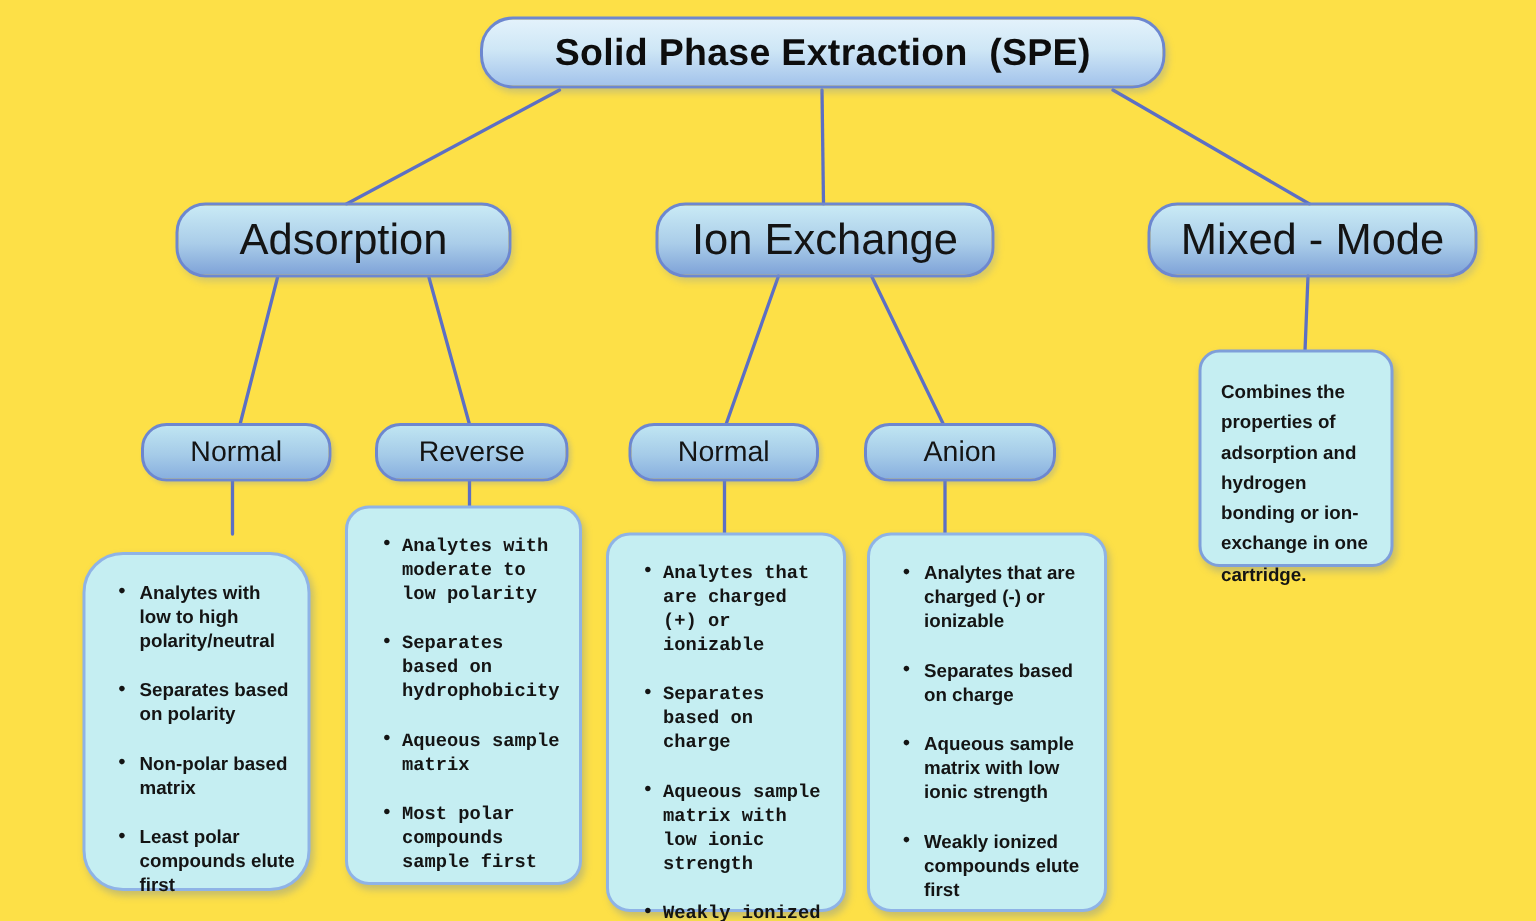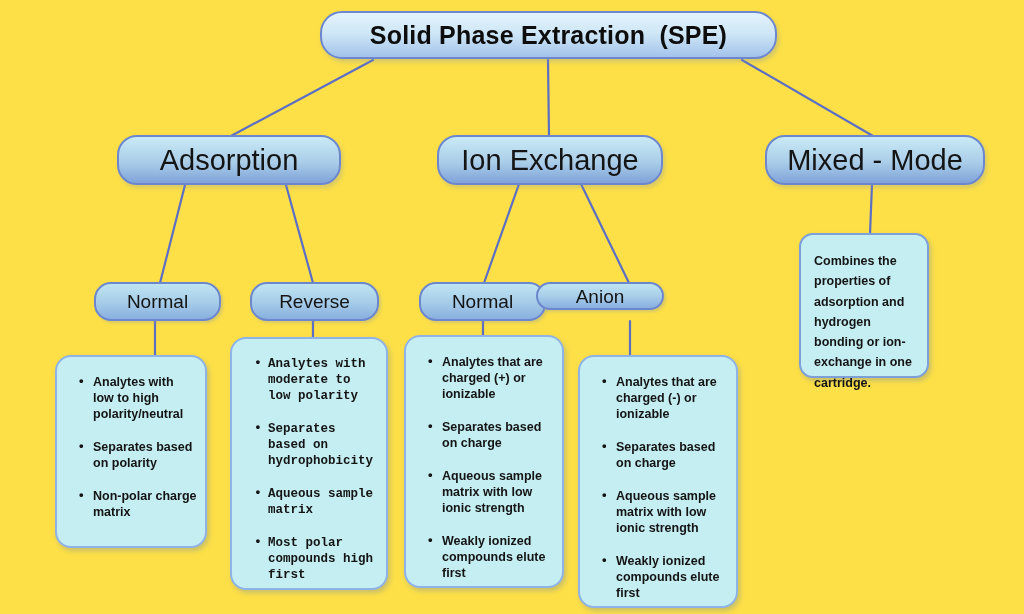--- a/index.html
+++ b/index.html
@@ -40,31 +40,31 @@
   .pill-node{
     border:2px solid #6d87cf;border-radius:17px;
     background:linear-gradient(180deg,#bfe5f2 0%,#a5cbe8 55%,#88afdf 100%);
     display:flex;align-items:center;justify-content:center;
     box-shadow:2px 2px 3px rgba(130,150,175,0.3);
   }
   .pill-node .txt{font-size:19px;color:#141414;}
   #node-normal{left:94px;top:282px;width:127px;height:39px;}
   #node-reverse{left:250px;top:282px;width:129px;height:39px;}
   #node-cation{left:419px;top:282px;width:127px;height:39px;}
-  #node-anion{left:536px;top:282px;width:128px;height:28px;align-items:flex-end;}
+  #node-anion{left:576px;top:282px;width:128px;height:39px;}
   
   .detail-box{
     border:2px solid #8fb3e6;border-radius:16px;
     background:#c5eef2;
     padding:17px 8px 8px 21px;
     box-shadow:2px 3px 5px rgba(120,140,160,0.4);
   }
-  #detail-normal{left:55px;top:355px;width:152px;height:193px;}
+  #detail-normal{left:55px;top:368px;width:152px;height:226px;border-radius:27px;}
   #detail-reverse{left:230px;top:337px;width:158px;height:253px;font-family:Liberation Mono, monospace;}
-  #detail-cation{left:404px;top:335px;width:160px;height:253px;}
+  #detail-cation{left:404px;top:355px;width:160px;height:253px;font-family:Liberation Mono, monospace;}
   #detail-anion{left:578px;top:355px;width:160px;height:253px;}
   .bullets{list-style:none;margin:0;padding:0;}
   .bullets li{
     position:relative;padding-left:15px;margin-bottom:17px;
     font-size:12.5px;font-weight:bold;color:#141414;line-height:1.28;
   }
   .bullets li::before{
     content:"\2022";position:absolute;left:1px;top:-1px;font-size:13px;
   }
   
@@ -129,30 +129,31 @@
   </div>
 
   <div class="abs note-box">
     <div class="txt">Combines the properties of adsorption and hydrogen bonding or ion-exchange in one cartridge.</div>
   </div>
 
   <div id="detail-normal" class="abs detail-box">
     <ul class="bullets">
       <li>Analytes with low to high polarity/neutral</li>
       <li>Separates based on polarity</li>
-      <li>Non-polar charge matrix</li>
+      <li>Non-polar based matrix</li>
+      <li>Least polar compounds elute first</li>
     </ul>
   </div>
 
   <div id="detail-reverse" class="abs detail-box">
     <ul class="bullets">
       <li>Analytes with moderate to low polarity</li>
       <li>Separates based on hydrophobicity</li>
       <li>Aqueous sample matrix</li>
-      <li>Most polar compounds high first</li>
+      <li>Most polar compounds sample first</li>
     </ul>
   </div>
 
   <div id="detail-cation" class="abs detail-box">
     <ul class="bullets">
       <li>Analytes that are charged (+) or ionizable</li>
       <li>Separates based on charge</li>
       <li>Aqueous sample matrix with low ionic strength</li>
       <li>Weakly ionized compounds elute first</li>
     </ul>

